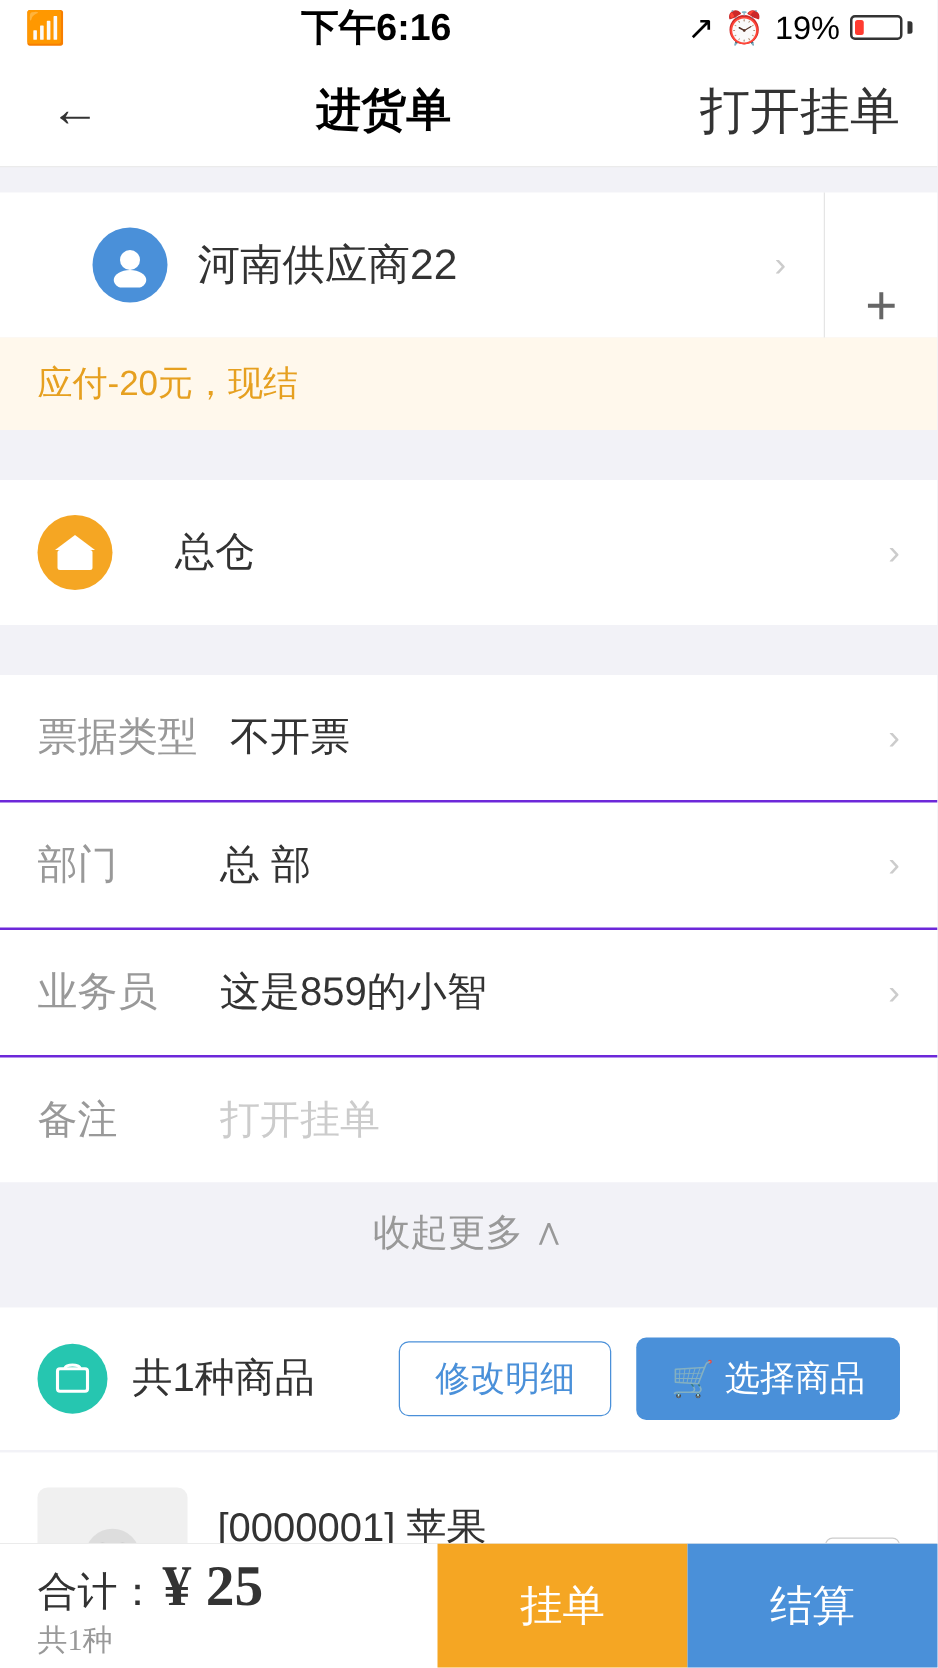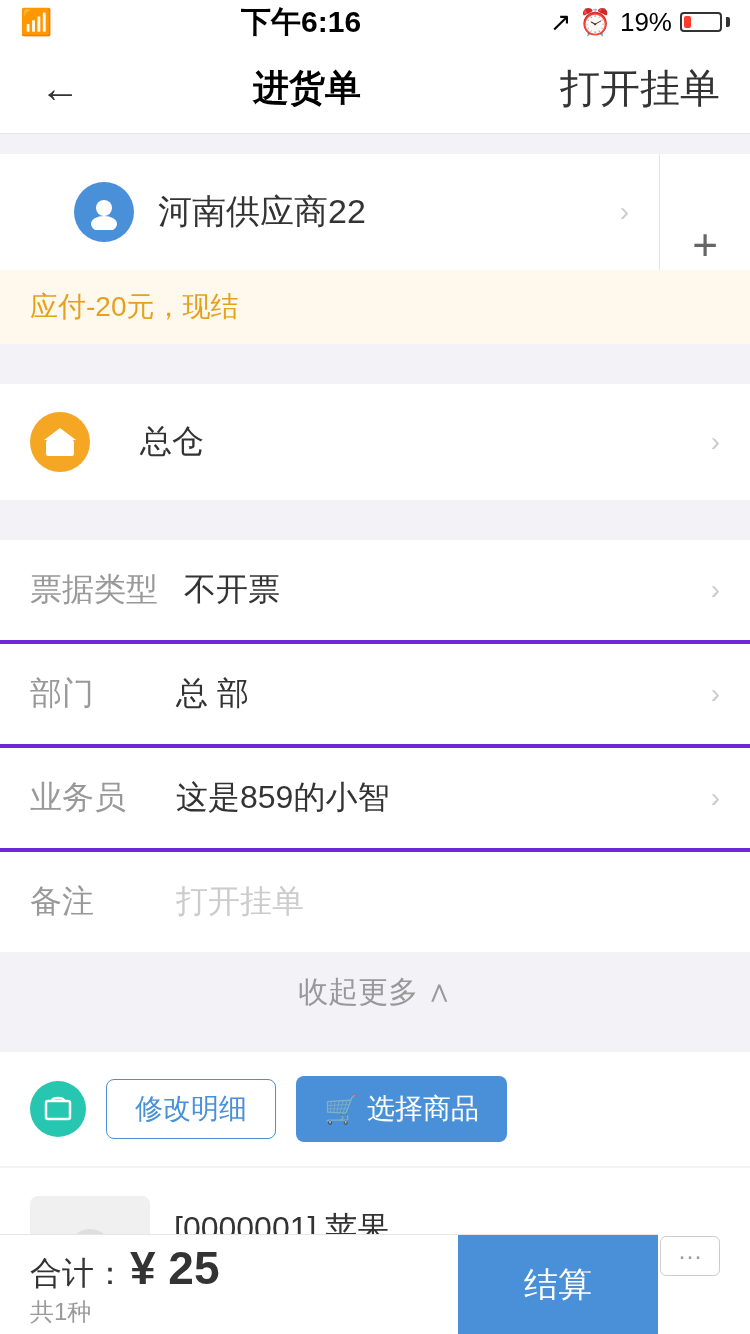--- a/index.html
+++ b/index.html
@@ -104,21 +104,21 @@
 
     
     .form-section {
       background: #fff;
       margin-top: 20px;
     }
     .form-row {
       display: flex;
       align-items: center;
       padding: 28px 30px;
-      border-bottom: 4px solid #6d28d9;
+      border-bottom: 2px solid #6d28d9;
       cursor: pointer;
       min-height: 90px;
     }
     .form-row:last-child { border-bottom: none; }
     .form-row-icon {
       width: 60px; height: 60px; border-radius: 50%;
       background: #f5a623;
       display: flex; align-items: center; justify-content: center;
       margin-right: 24px; flex-shrink: 0;
     }
@@ -211,25 +211,26 @@
       display: flex; align-items: center; justify-content: center;
       cursor: pointer;
       color: #999; font-size: 24px;
       flex-shrink: 0;
     }
 
     
     .bottom-bar {
       position: fixed;
       bottom: 0; left: 0;
-      width: 658px;
+      width: 750px;
       height: 100px;
       display: flex;
       background: #fff;
       border-top: 1px solid #e5e5e5;
+      font-family: Liberation Serif, serif;
     }
     .total-section {
       flex: 1;
       display: flex;
       flex-direction: column;
       justify-content: center;
       padding: 0 30px;
     }
     .total-amount { font-size: 46px; font-weight: 600; color: #333; }
     .total-count { font-size: 24px; color: #999; }
@@ -348,20 +349,21 @@
   <span>收起更多 ∧</span>
 </div>
 
 <div class="product-header">
   <div class="product-icon">
     <svg width="32" height="32" viewBox="0 0 32 32" fill="none">
       <rect x="4" y="8" width="24" height="18" rx="2" stroke="white" stroke-width="2.5" fill="none"></rect>
       <path d="M10 8 C10 4 22 4 22 8" stroke="white" stroke-width="2.5" fill="none"></path>
     </svg>
   </div>
+  <span class="product-count">共1种商品</span>
   <button class="btn-outline">修改明细</button>
   <button class="btn-primary">
     <span>🛒</span>
     <span>选择商品</span>
   </button>
 </div>
 
 <div class="product-item">
   <div class="product-thumb">
     <svg viewBox="0 0 80 80" fill="none" xmlns="http://www.w3.org/2000/svg">
@@ -394,16 +396,19 @@
 </div>
 
 <div class="bottom-bar">
   <div class="total-section">
     <div style="display:flex; align-items:baseline; gap:4px;">
       <span>合计：</span>
       <span class="total-amount">¥ 25</span>
     </div>
     <span class="total-count">共1种</span>
   </div>
+  <div class="btn-hold">
+    <span>挂单</span>
+  </div>
   <div class="btn-checkout">
     <span>结算</span>
   </div>
 </div>
 
 </body></html>

